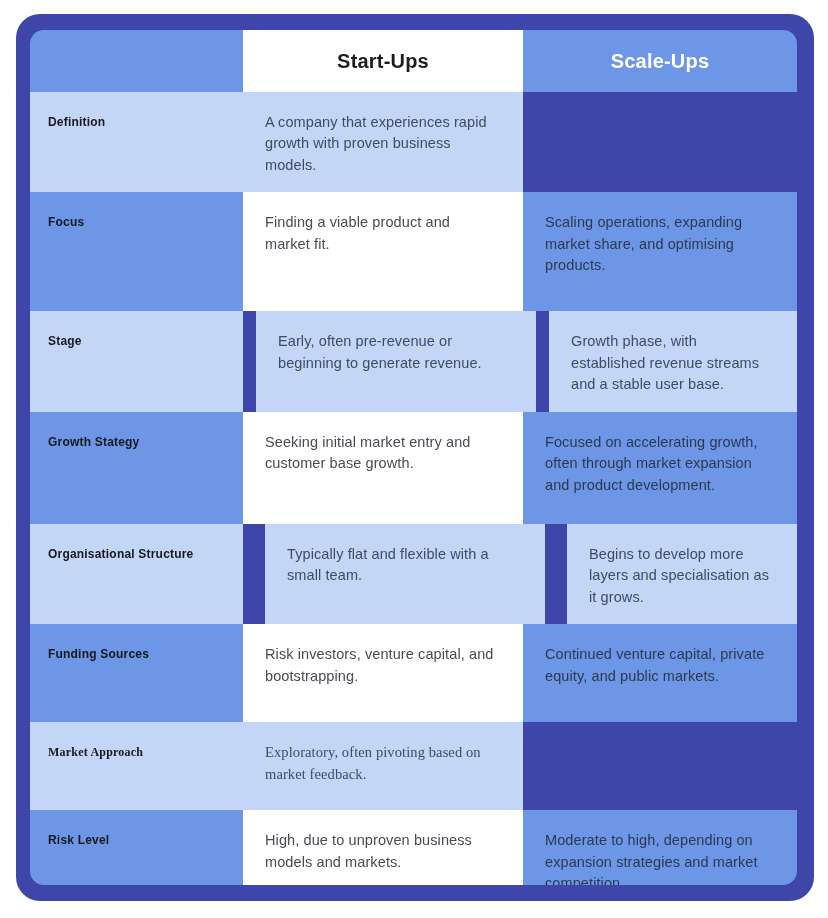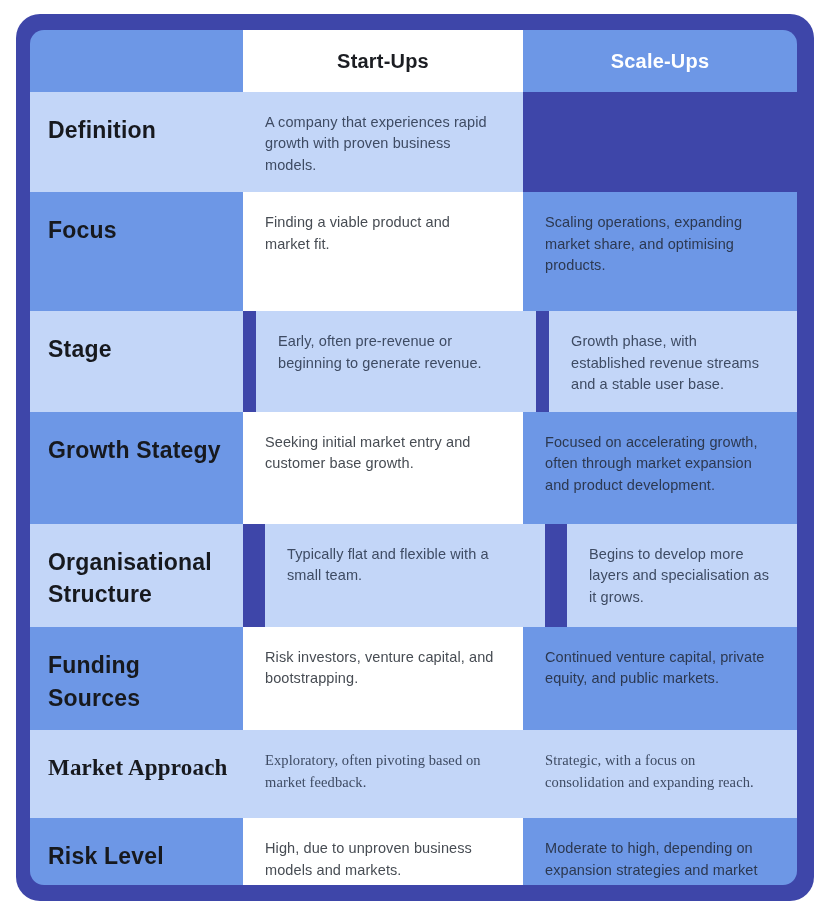--- a/index.html
+++ b/index.html
@@ -42,21 +42,21 @@
     display:grid;
     grid-template-columns:213px 280px 1fr;
     flex:0 0 auto;
   }
   .row.grow{ flex:1 1 auto; }
   .cell{
     padding:20px 26px 16px 22px;
   }
   .cell.label{
     padding:22px 14px 16px 18px;
-    font-size:23px;
+    font-size:12px;
     font-weight:600;
     letter-spacing:0.2px;
     line-height:1.42;
     color:var(--label-text);
   }
   .cell.body{
     font-size:14.5px;
     line-height:1.48;
     letter-spacing:0.1px;
   }
@@ -132,21 +132,20 @@
 
     <div class="row dark h-r5">
       <div class="cell label bg-medium">Funding Sources</div>
       <div class="cell body bg-white">Risk investors, venture capital, and bootstrapping.</div>
       <div class="cell body bg-medium">Continued venture capital, private equity, and public markets.</div>
     </div>
 
     <div class="row light h-r6">
       <div class="cell label bg-light">Market Approach</div>
       <div class="cell body bg-light">Exploratory, often pivoting based on market feedback.</div>
-      <div class="cell body bg-light">Strategic, with a focus on consolidation and expanding reach.</div>
     </div>
 
     <div class="row dark grow h-r7">
       <div class="cell label bg-medium">Risk Level</div>
       <div class="cell body bg-white">High, due to unproven business models and markets.</div>
       <div class="cell body bg-medium">Moderate to high, depending on expansion strategies and market competition.</div>
     </div>
 
   </div>
 </div>

